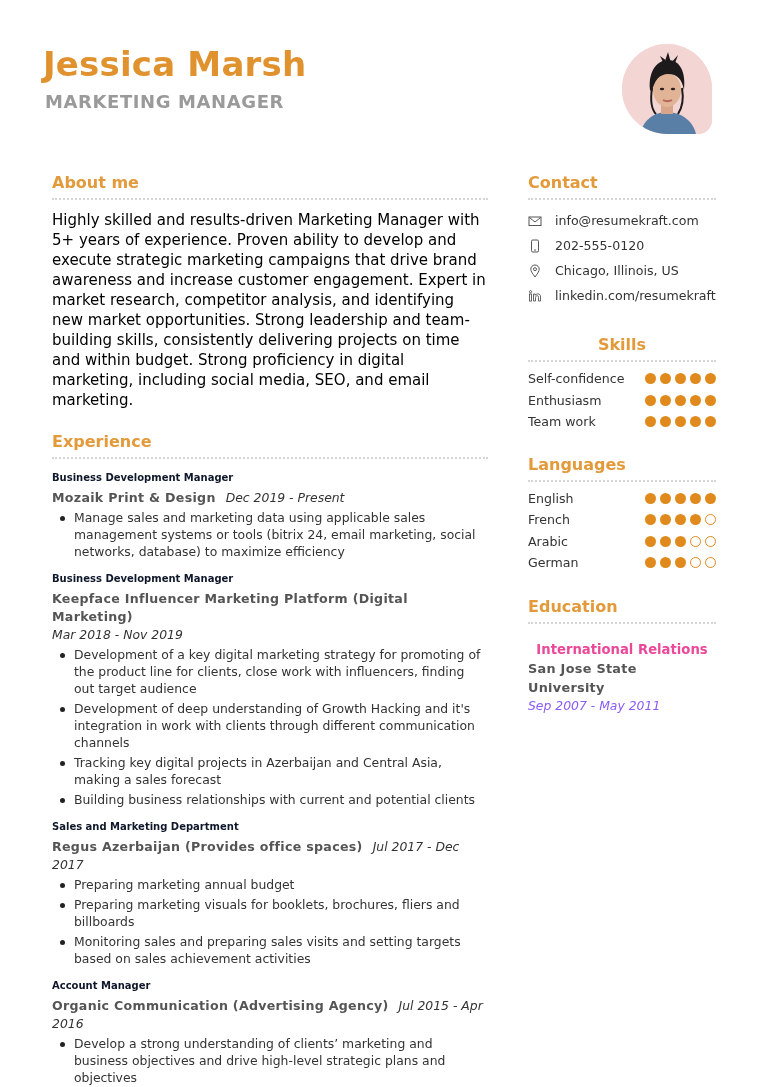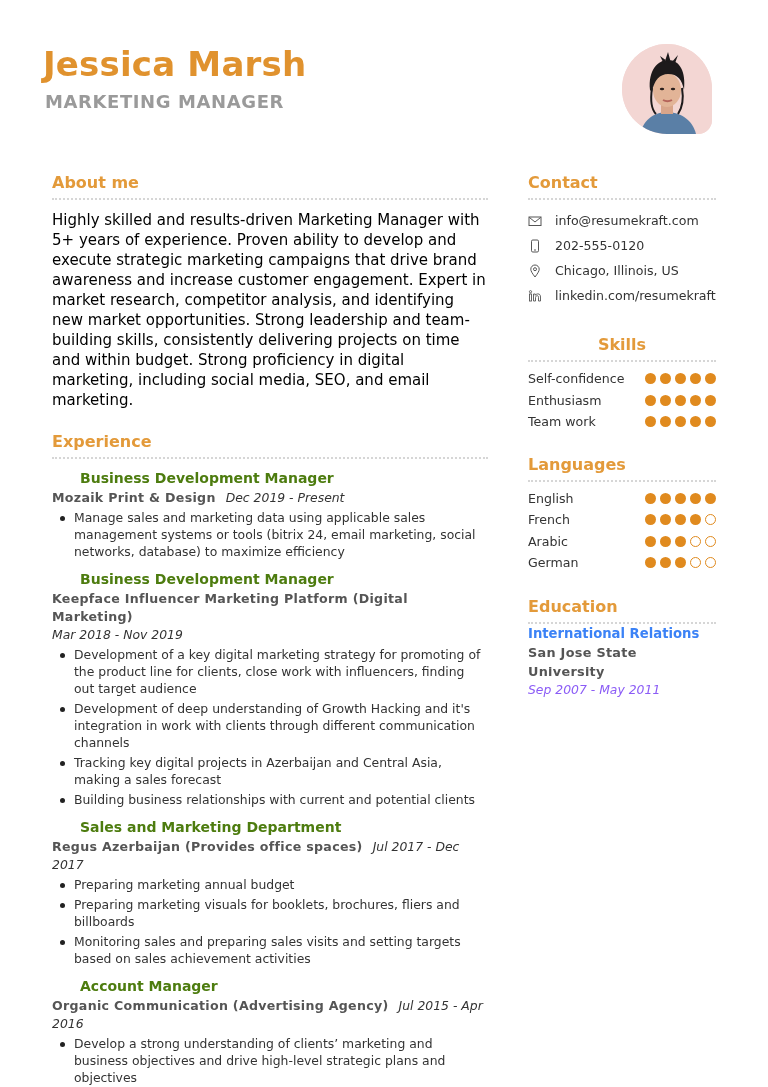--- a/index.html
+++ b/index.html
@@ -17,21 +17,21 @@
     .divider { height: 0; border-top: 2px dotted #d6d6d6; margin-top: 6px; }
 
     .left { position: absolute; left: 52px; top: 173px; width: 436px; }
     .right { position: absolute; left: 528px; top: 173px; width: 188px; }
 
     .about-text { font-size: 15px; line-height: 20px; color: #000000; margin-top: 10px; }
 
     .exp-title-sec { margin-top: 22px; }
     .job { margin-top: 10px; }
     .job:first-of-type { margin-top: 10px; }
-    .job-title { font-size: 14px; font-weight: 600; color: #4d7c0f; line-height: 18px; margin-left: 28px; }
+    .job-title { font-size: 10px; font-weight: 600; color: #0f172a; line-height: 18px; }
     .job-company-line { font-size: 12.6px; line-height: 18px; margin-top: 2px; }
     .company { font-weight: 600; color: #555; letter-spacing: 0.3px; }
     .dates { font-style: italic; color: #333; margin-left: 6px; font-size: 12.4px; }
     .dates.block { display: block; margin-left: 0; }
     ul.bullets { list-style: none; margin-top: 2px; }
     ul.bullets li { position: relative; padding-left: 22px; font-size: 12.4px; line-height: 17px; color: #333; margin-bottom: 3px; }
     ul.bullets li::before { content: ""; position: absolute; left: 8px; top: 7px; width: 5px; height: 5px; border-radius: 50%; background: #222; }
     .early { font-size: 12px; font-weight: 600; color: #444; letter-spacing: 0.4px; margin-top: 10px; padding-left: 3px; }
     .admin { font-size: 13.4px; font-weight: 600; color: #444; margin-top: 14px; }
 
@@ -40,21 +40,21 @@
     .contact-item .ic { width: 14px; height: 14px; margin-right: 7px; display: inline-flex; align-items: center; justify-content: center; color: #555; }
     .contact-item svg { width: 14px; height: 14px; }
 
     .block-sec { margin-top: 26px; }
     .rating-list { margin-top: 6px; }
     .rating-row { display: flex; align-items: center; justify-content: space-between; height: 21.5px; font-size: 12.6px; color: #333; }
     .dots { display: flex; gap: 4px; }
     .dot { width: 11px; height: 11px; border-radius: 50%; background: #E08A1E; }
     .dot.empty { background: #fff; border: 1px solid #E08A1E; }
 
-    .edu-title { font-size: 13.2px; font-weight: 600; color: #3b82f6; margin-top: 0; line-height: 19px; }
+    .edu-title { font-size: 13.2px; font-weight: 600; color: #ec4899; margin-top: 16px; line-height: 19px; text-align: center; }
     .edu-school { font-size: 12.8px; font-weight: 600; color: #555; letter-spacing: 0.3px; line-height: 19px; }
     .edu-dates { font-size: 12.4px; font-style: italic; color: #8b5cf6; line-height: 18px; }
   </style>
 </head>
 <body>
 
 <div class="page">
 
   <div class="name">Jessica Marsh</div>
   <div class="role">MARKETING MANAGER</div>

